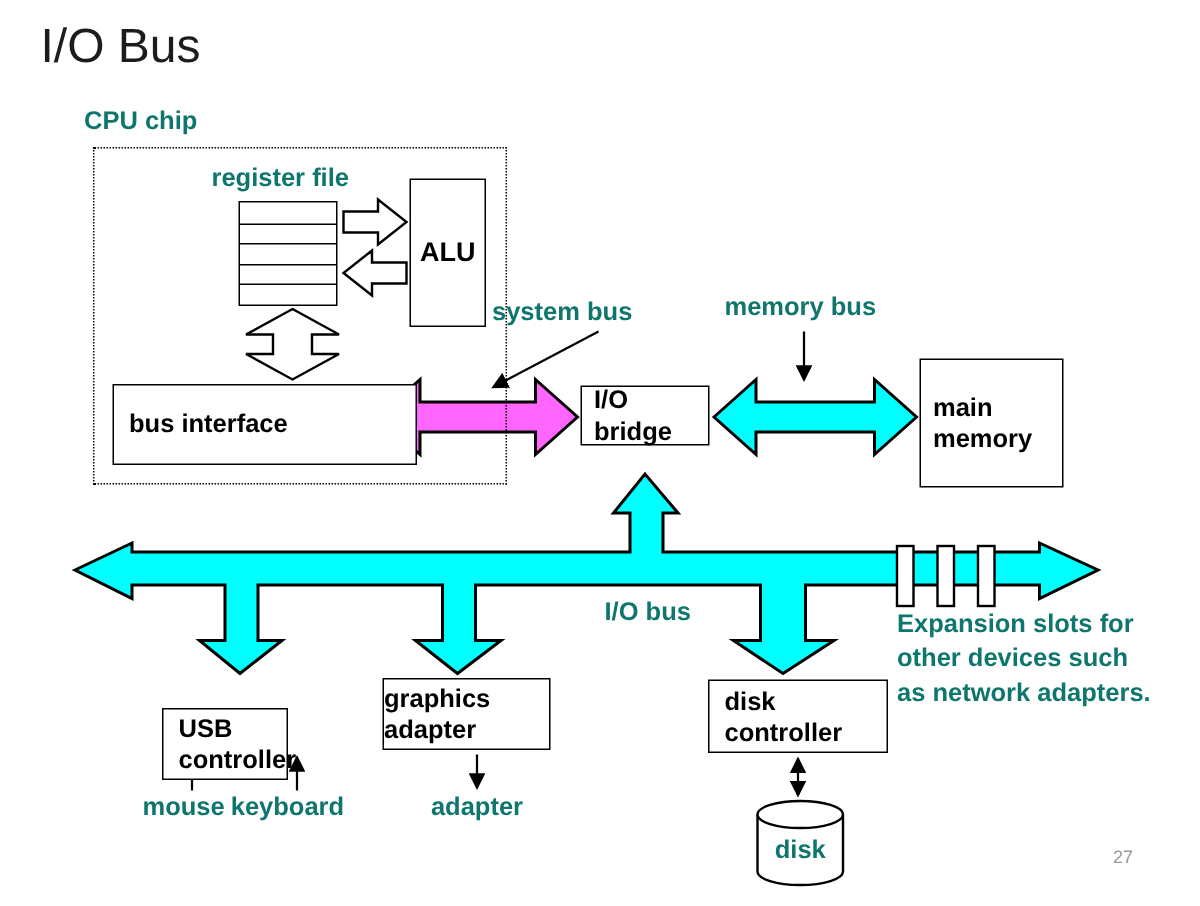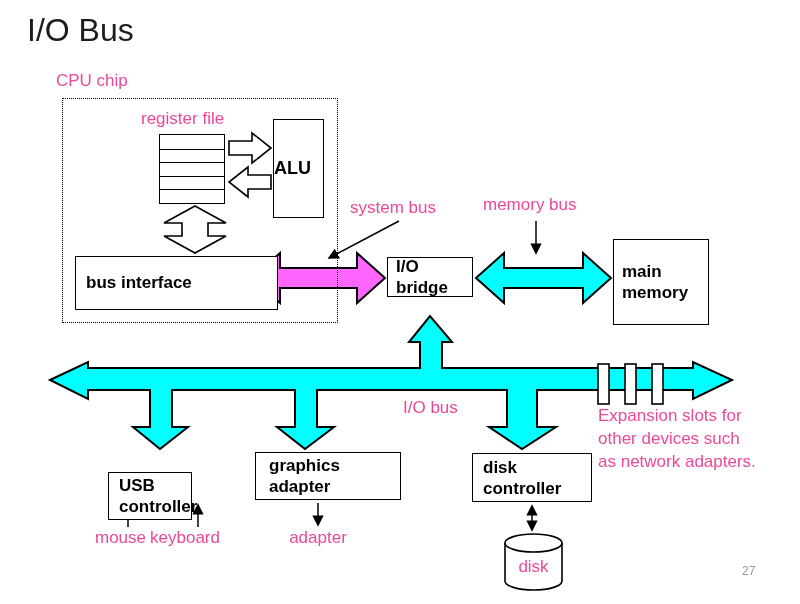--- a/index.html
+++ b/index.html
@@ -1,29 +1,29 @@
 <!DOCTYPE html>
 <html><head>
 <meta charset="utf-8">
 <style>
   *{margin:0;padding:0;box-sizing:border-box}
   html,body{width:800px;height:604px;background:#fff;overflow:hidden;
     font-family:"Liberation Sans",sans-serif;color:#000;position:relative}
   .abs{position:absolute}
-  .lbl{position:absolute;font-weight:normal;font-size:17px;white-space:nowrap;color:#ec4899}
+  .lbl{position:absolute;font-weight:bold;font-size:17px;white-space:nowrap;color:#0f766e}
   .box{position:absolute;background:#fff;border:1.6px solid #000;font-weight:bold;
     font-size:17px;color:#000;display:flex;align-items:center}
   .ml{white-space:pre-line;line-height:21px}
   .title{position:absolute;left:27px;top:12px;font-size:32px;font-weight:400;color:#1c1c1c}
   .cpu-dash{position:absolute;left:62px;top:98px;width:276px;height:225px;border:1px dotted #000}
   .regfile{position:absolute;left:159px;top:134px;width:66px;height:70px;border:1.6px solid #000;
     display:grid;grid-template-rows:repeat(5,1fr);background:#fff}
   .regrow{border-top:1.6px solid #000}
   .regrow:first-child{border-top:none}
-  .center{justify-content:flex-start}
+  .center{justify-content:center}
   .pagenum{position:absolute;left:742px;top:564px;font-size:12px}
   svg.layer{position:absolute;left:0;top:0}
 </style>
 </head>
 <body>
 
 <svg class="layer" width="800" height="604" viewBox="0 0 800 604">
   <defs>
     <marker id="ah" viewBox="0 0 10 10" refX="8.5" refY="5" markerWidth="7.5" markerHeight="7.5" orient="auto-start-reverse">
       <path d="M0,0 L10,5 L0,10 Z" fill="#000"></path>
@@ -86,30 +86,30 @@
 <div class="box ml" style="left:387px;top:257px;width:86px;height:40px;padding-left:8px">
   <span class="ml">I/O
 bridge</span>
 </div>
 
 <div class="box ml" style="left:613px;top:239px;width:96px;height:86px;padding-left:8px">
   <span class="ml">main
 memory</span>
 </div>
 
-<div class="lbl" style="left:350px;top:198px">system bus</div>
+<div class="lbl" style="left:328px;top:198px">system bus</div>
 <div class="lbl" style="left:483px;top:195px">memory bus</div>
 <div class="lbl" style="left:403px;top:398px">I/O bus</div>
 
 <div class="box ml" style="left:108px;top:472px;width:84px;height:48px;padding-left:10px">
   <span class="ml">USB
 controller</span>
 </div>
 
-<div class="box ml" style="left:255px;top:452px;width:146px;height:48px;padding-left:13px">
+<div class="box ml" style="left:255px;top:452px;width:112px;height:48px;padding-left:0">
   <span class="ml">graphics
 adapter</span>
 </div>
 
 <div class="box ml" style="left:472px;top:453px;width:120px;height:49px;padding-left:10px">
   <span class="ml">disk
 controller</span>
 </div>
 
 <div class="abs" style="left:95px;top:528px;display:flex;gap:4px">

